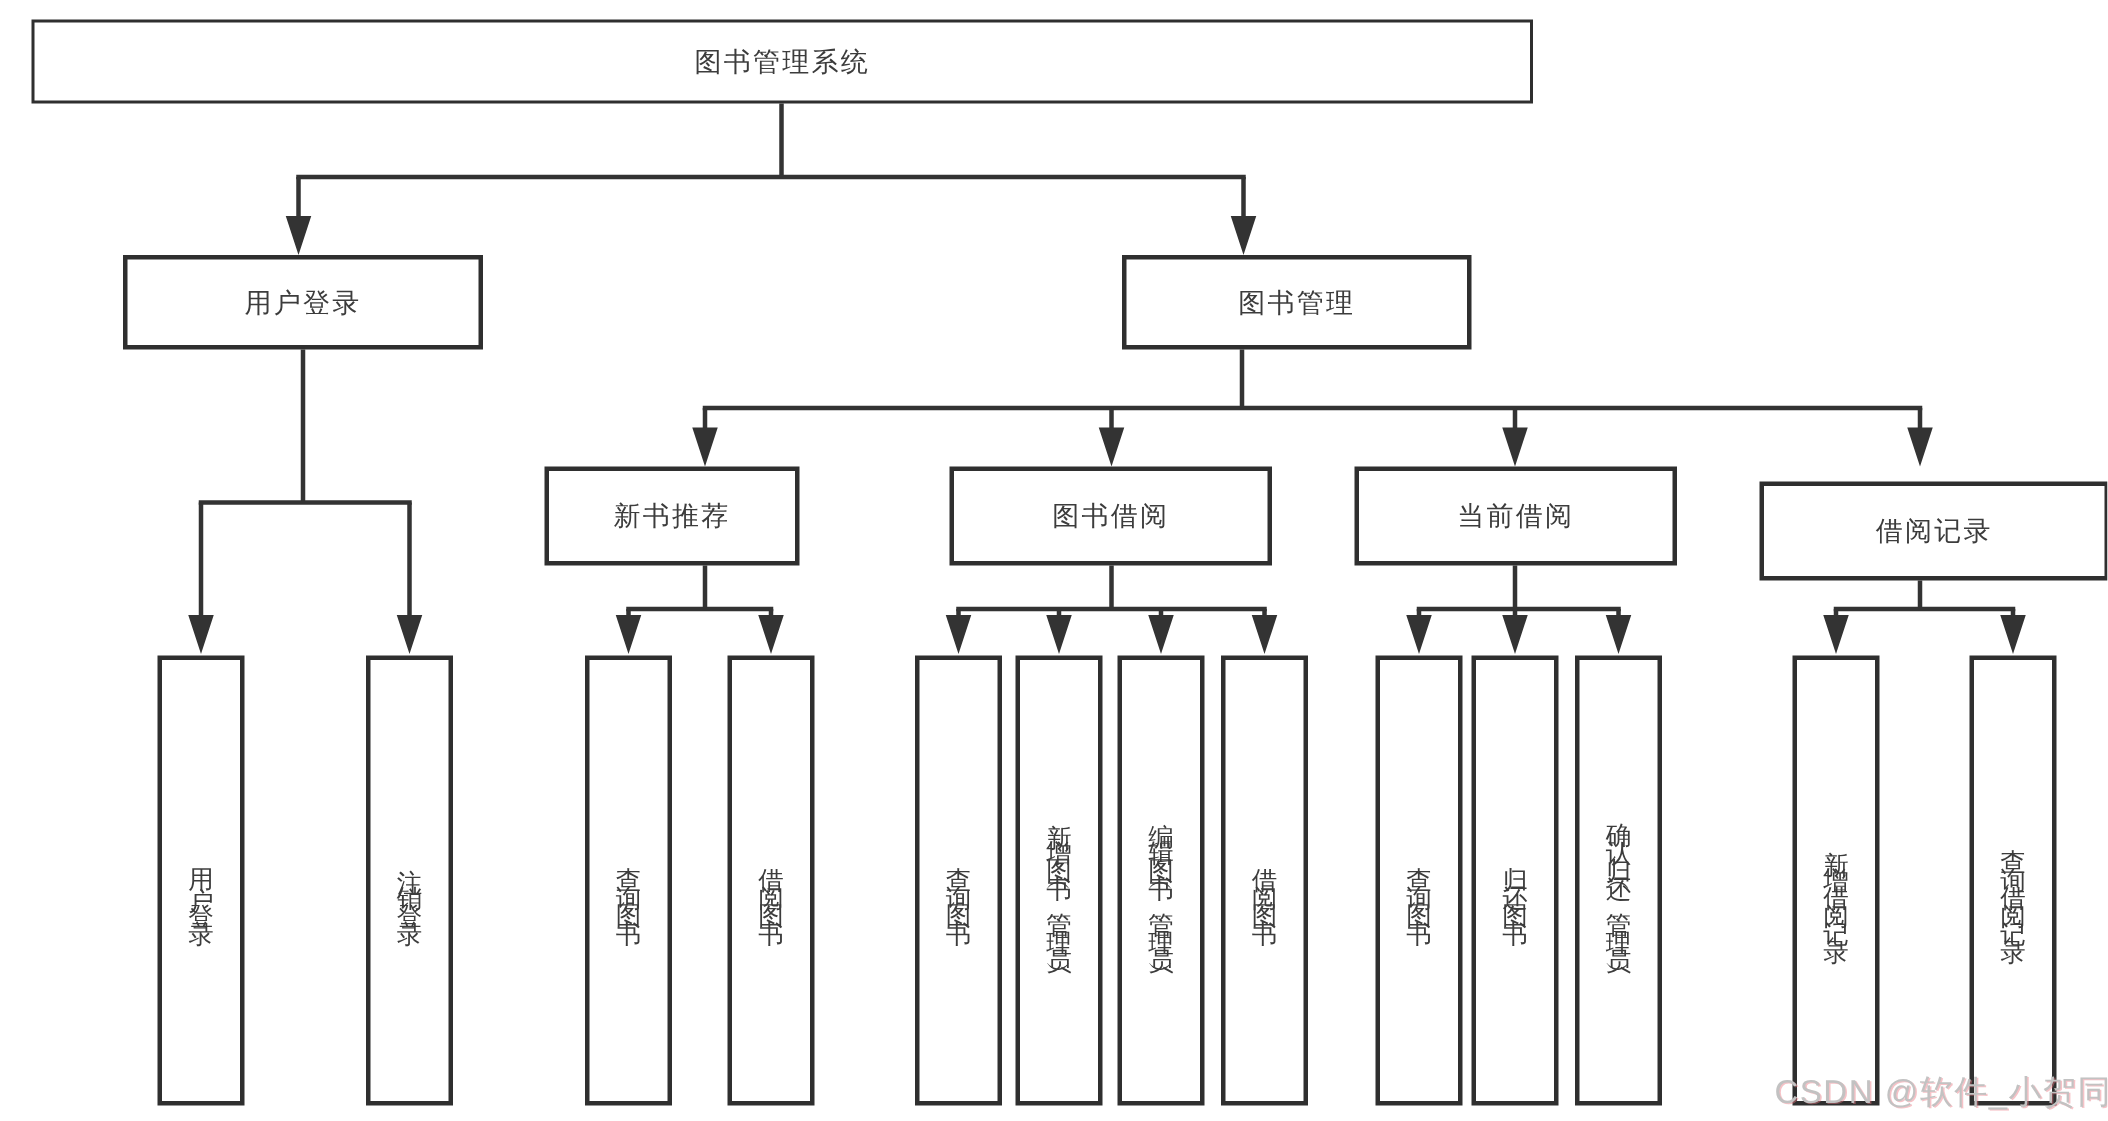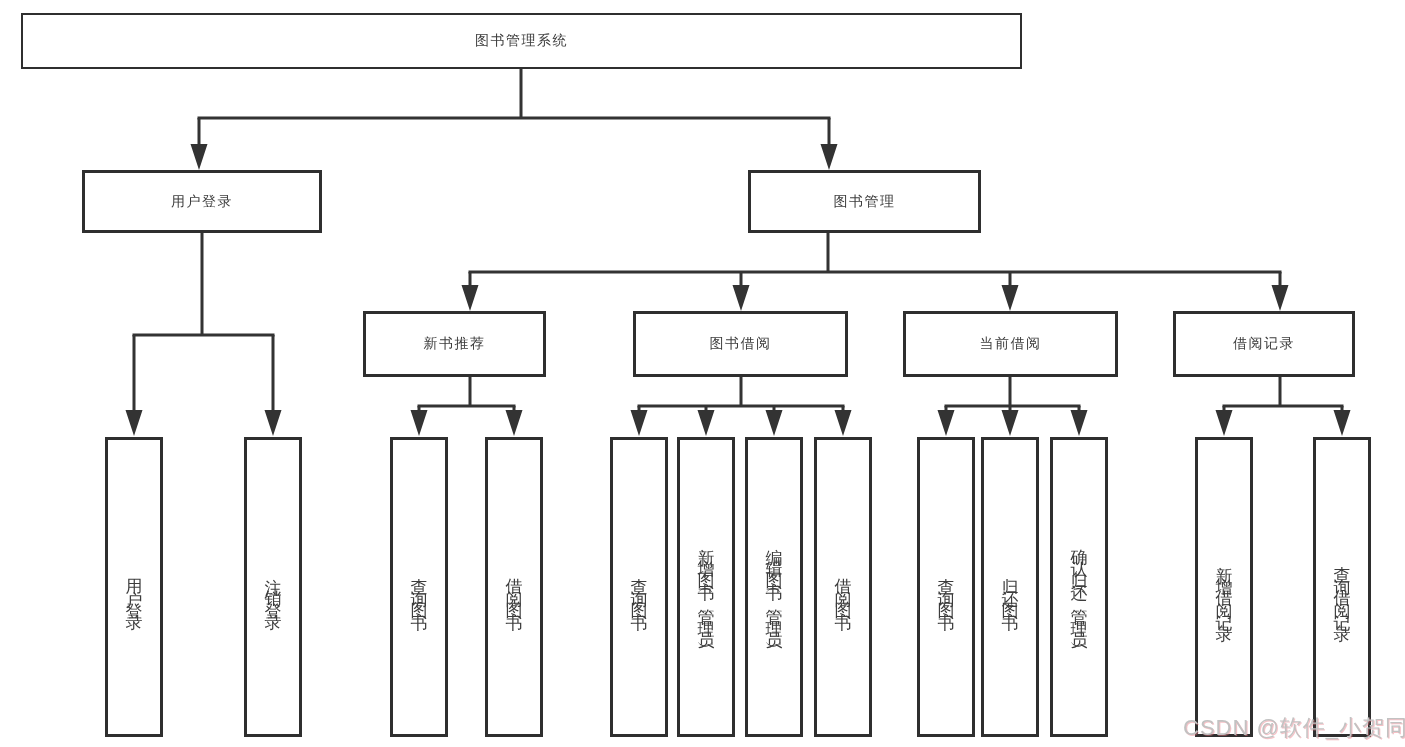--- a/index.html
+++ b/index.html
@@ -6,21 +6,21 @@
   .canvas{
     position:relative;width:1405px;height:747px;background:#ffffff;
     font-family:"Liberation Sans",sans-serif;overflow:hidden;
   }
   .wires{position:absolute;left:0;top:0;}
   .box{
     position:absolute;box-sizing:border-box;background:#ffffff;
     border:3px solid #2f2f2f;color:#3c3c3c;
     display:flex;align-items:center;justify-content:center;
   }
-  .h{font-size:14px;letter-spacing:1.5px;}
+  .h{font-size:18px;letter-spacing:1.5px;}
   .root{border-width:2px;}
   .v{
     writing-mode:vertical-rl;text-orientation:mixed;
     font-size:17px;line-height:1;letter-spacing:12px;
     padding-top:4px;
   }
   .watermark{
     position:absolute;left:1183px;top:713px;z-index:5;
     font-size:22px;letter-spacing:1px;color:#c2c2c2;
     text-shadow:1px 1px 0 rgba(235,120,130,0.45);
@@ -69,24 +69,24 @@
              M1070.5 410 L1087.5 410 L1079 436 Z
              M1215.5 410 L1232.5 410 L1224 436 Z
              M1333.5 410 L1350.5 410 L1342 436 Z"></path>
   </svg>
 
   <div class="box h root" style="left:21px;top:13px;width:1001px;height:56px;">图书管理系统</div>
 
   <div class="box h" style="left:82px;top:170px;width:240px;height:63px;">用户登录</div>
   <div class="box h" style="left:712px;top:170px;width:233px;height:63px;margin-left:36px;">图书管理</div>
 
-  <div class="box h" style="left:363px;top:311px;width:183px;height:66px;">新书推荐</div>
+  <div class="box h" style="left:363px;top:311px;width:170px;height:66px;">新书推荐</div>
   <div class="box h" style="left:903px;top:311px;width:215px;height:66px;">当前借阅</div>
   <div class="box h" style="left:633px;top:311px;width:215px;height:66px;">图书借阅</div>
-  <div class="box h" style="left:1173px;top:311px;width:182px;height:66px;">借阅记录</div>
+  <div class="box h" style="left:1173px;top:321px;width:233px;height:66px;">借阅记录</div>
 
   <div class="box v" style="left:105px;top:437px;width:58px;height:300px;">用户登录</div>
   <div class="box v" style="left:244px;top:437px;width:58px;height:300px;">注销登录</div>
 
   <div class="box v" style="left:390px;top:437px;width:58px;height:300px;">查询图书</div>
   <div class="box v" style="left:485px;top:437px;width:58px;height:300px;">借阅图书</div>
 
   <div class="box v" style="left:610px;top:437px;width:58px;height:300px;">查询图书</div>
   <div class="box v" style="left:677px;top:437px;width:58px;height:300px;">新增图书（管理员）</div>
   <div class="box v" style="left:745px;top:437px;width:58px;height:300px;">编辑图书（管理员）</div>

